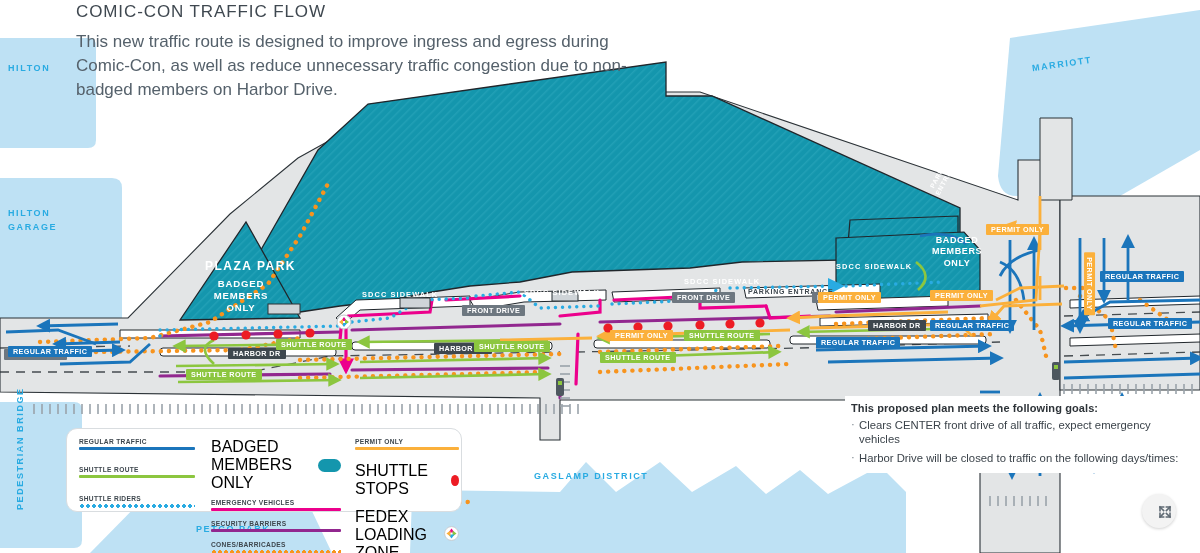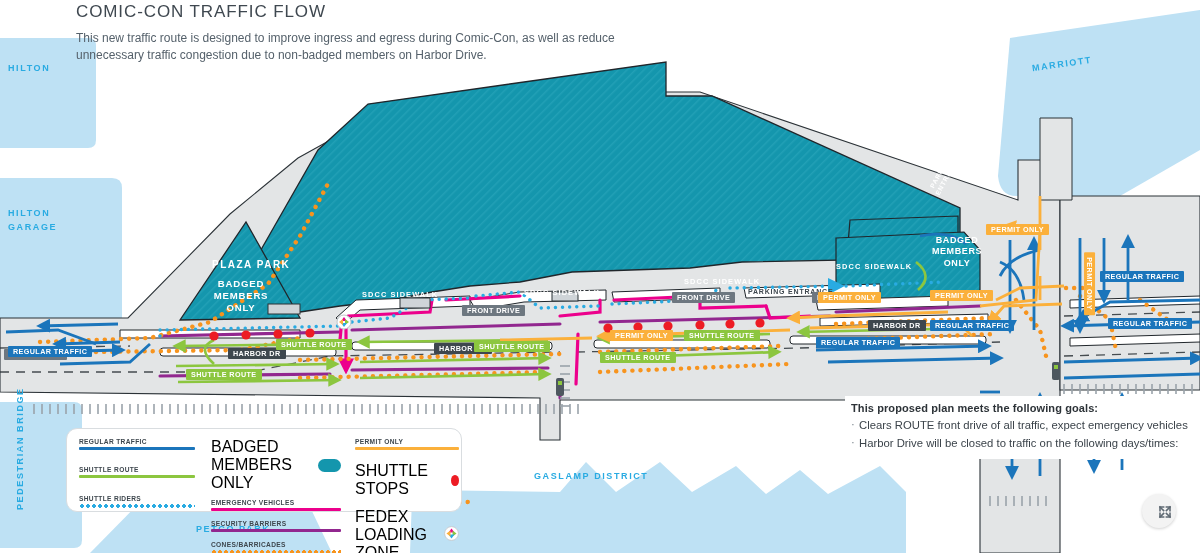--- a/index.html
+++ b/index.html
@@ -11,21 +11,21 @@
   #stage{position:absolute;left:0;top:0;width:1200px;height:553px;overflow:hidden;background:#fff;}
   svg.layer{position:absolute;left:0;top:0;width:1200px;height:553px;}
 
   
   .hdr{position:absolute;left:76px;top:2px;width:640px;z-index:40;}
   .hdr h1{
     margin:0;font-size:17px;letter-spacing:.9px;font-weight:400;color:#3f4850;
     font-family:"Liberation Sans", sans-serif;
   }
   .hdr p{
-    margin:8px 0 0 0;font-size:12px;line-height:1.42;color:#55616b;
+    margin:8px 0 0 0;font-size:17px;line-height:1.42;color:#55616b;
     font-family:"Liberation Sans", sans-serif;max-width:570px;
   }
 
   
   .mlabel{
     position:absolute;color:#29abe2;font-size:9px;font-weight:bold;
     letter-spacing:1.6px;z-index:30;white-space:pre-line;line-height:1.55;
     font-family:"Liberation Sans", sans-serif;
   }
   .vlabel{transform-origin:0 0;}
@@ -434,21 +434,21 @@
 
   <div class="mlabel" style="left:8px;top:62px;">HILTON</div>
   <div class="mlabel" style="left:8px;top:207px;">HILTON
 GARAGE</div>
   <div class="mlabel" style="left:1032px;top:58px;transform:rotate(-8deg);">MARRIOTT</div>
   <div class="mlabel vlabel" style="left:14px;top:510px;transform:rotate(-90deg);">PEDESTRIAN BRIDGE</div>
   <div class="mlabel" style="left:534px;top:470px;">GASLAMP DISTRICT</div>
   <div class="mlabel" style="left:196px;top:523px;">PETCO PARK</div>
 
 
-  <div class="wlabel" style="left:212px;top:259px;font-size:10px;letter-spacing:1.5px;">PLAZA PARK</div>
+  <div class="wlabel" style="left:205px;top:259px;font-size:12px;letter-spacing:1.5px;">PLAZA PARK</div>
   <div class="wlabel" style="left:207px;top:278px;width:68px;font-size:9.6px;letter-spacing:.8px;white-space:pre-line;">BADGED
 MEMBERS
 ONLY</div>
   <div class="wlabel" style="left:926px;top:235px;width:62px;font-size:9px;letter-spacing:.6px;white-space:pre-line;">BADGED
 MEMBERS
 ONLY</div>
 
   <div class="wlabel" style="left:362px;top:290px;font-size:7.4px;letter-spacing:1.1px;">SDCC SIDEWALK</div>
   <div class="wlabel" style="left:524px;top:288px;font-size:7.4px;letter-spacing:1.1px;">SDCC SIDEWALK</div>
   <div class="wlabel" style="left:684px;top:277px;font-size:7.4px;letter-spacing:1.1px;">SDCC SIDEWALK</div>
@@ -541,21 +541,21 @@
           </svg>
         </span>
       </div>
     </div>
 
   </div>
 
   <div class="goals">
     <h2>This proposed plan meets the following goals:</h2>
     <ul>
-      <li>Clears ROUTE front drive of all traffic, expect emergency vehicles</li>
+      <li>Clears CENTER front drive of all traffic, expect emergency vehicles</li>
       <li>
         <span>Harbor Drive will be closed to traffic on the following days/times:</span>
       </li>
     </ul>
   </div>
 
   <button class="fab" aria-label="fullscreen">
     <svg width="34" height="34" viewBox="0 0 34 34">
       <g stroke="#5f6a73" stroke-width="1.6" fill="none" stroke-linecap="square">
         <path d="M12,12 L15.6,15.6"></path>

